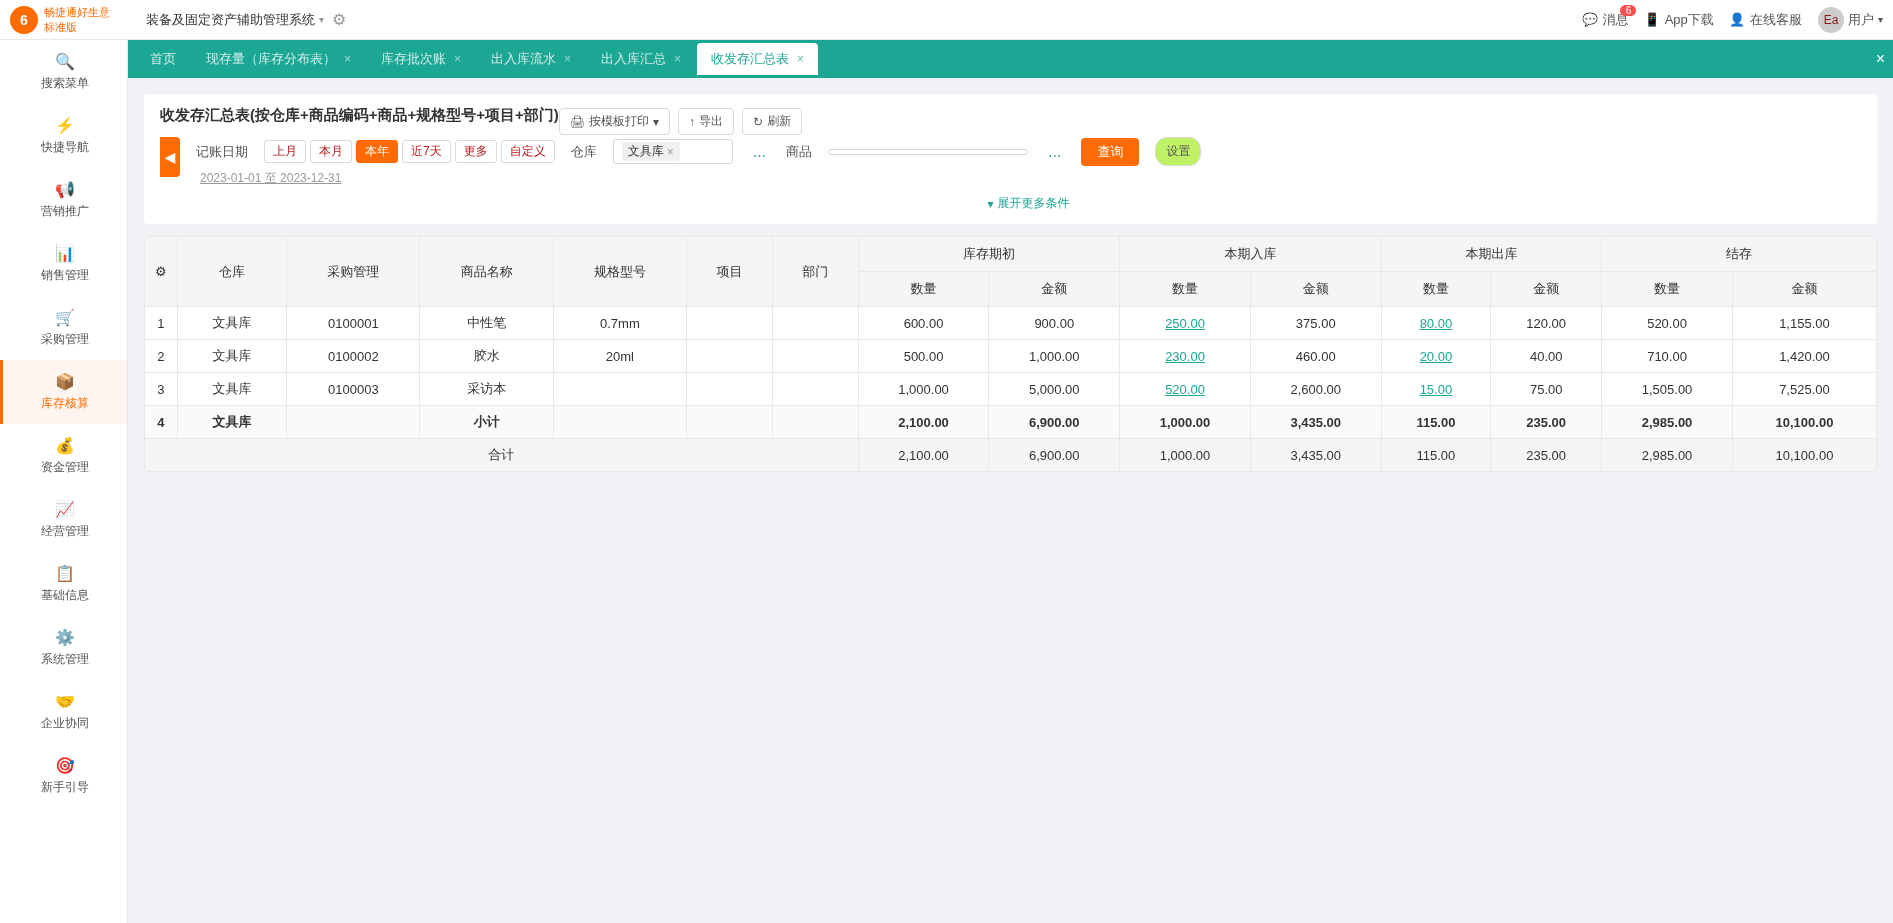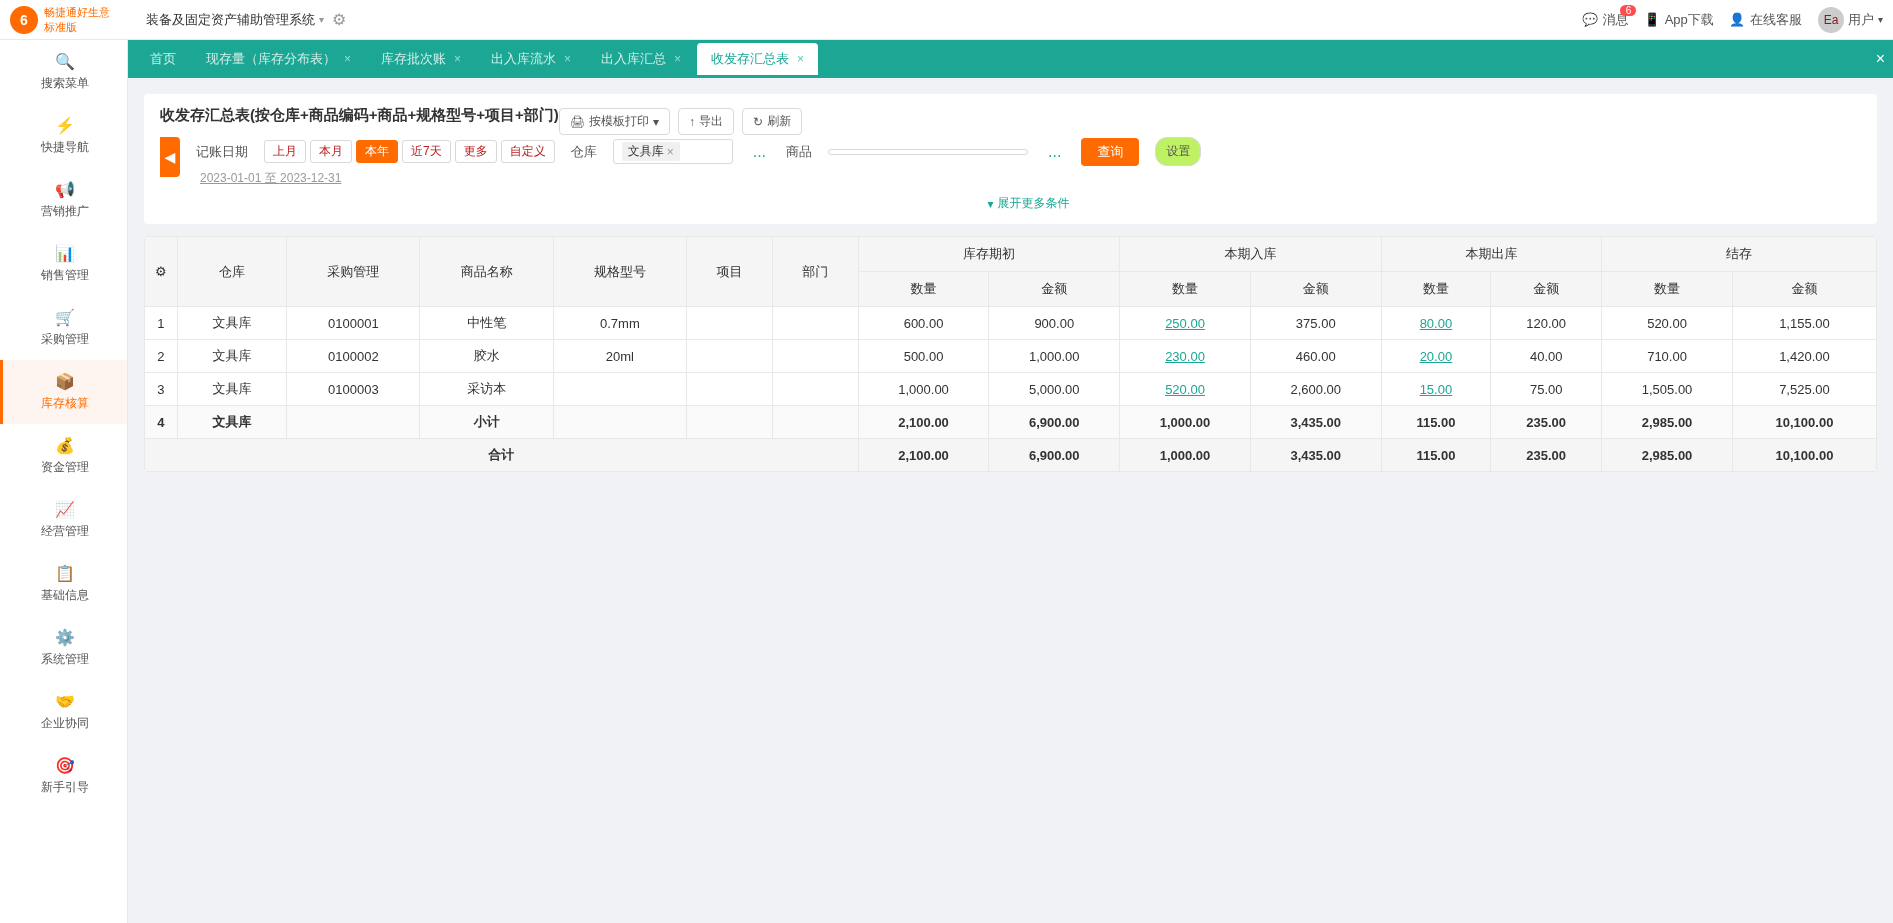--- a/index.html
+++ b/index.html
@@ -76,21 +76,21 @@
 
     
     .table-container { background: #fff; border-radius: 4px; overflow: auto; }
     table { width: 100%; border-collapse: collapse; font-size: 13px; }
     thead tr th { background: #f5f5f5; padding: 8px 10px; text-align: center; border: 1px solid #e8e8e8; font-weight: 500; color: #333; white-space: nowrap; }
     thead tr.header-top th { background: #f5f5f5; }
     tbody tr td { padding: 7px 10px; border: 1px solid #e8e8e8; text-align: center; color: #333; }
     tbody tr.subtotal td { font-weight: bold; background: #fafafa; }
     .link-cell { color: #1ba794; text-decoration: underline; cursor: pointer; }
     .settings-col { width: 32px; }
-    tfoot tr td { padding: 7px 10px; border: 1px solid #e8e8e8; text-align: center; background: #f5f5f5; font-weight: bold; }
+    tfoot tr td { padding: 7px 10px; border: 1px solid #e8e8e8; text-align: center; background: #f5f5f5; font-weight: normal; }
 
     .filter-collapse-arrow { width: 20px; height: 40px; background: #ff6b00; display: flex; align-items: center; justify-content: center; cursor: pointer; color: #fff; font-size: 14px; border-radius: 0 4px 4px 0; margin-right: 8px; }
   </style>
 </head>
 <body>
 
 <div class="app-wrapper">
 
   <div class="top-bar">
     <div class="top-bar-left">

